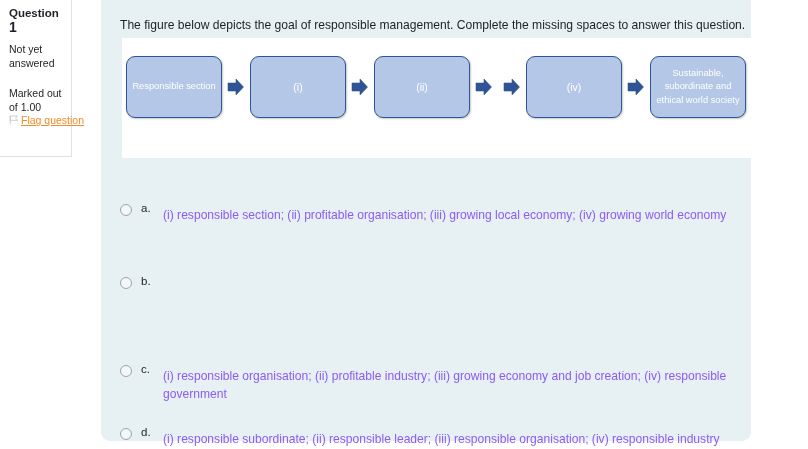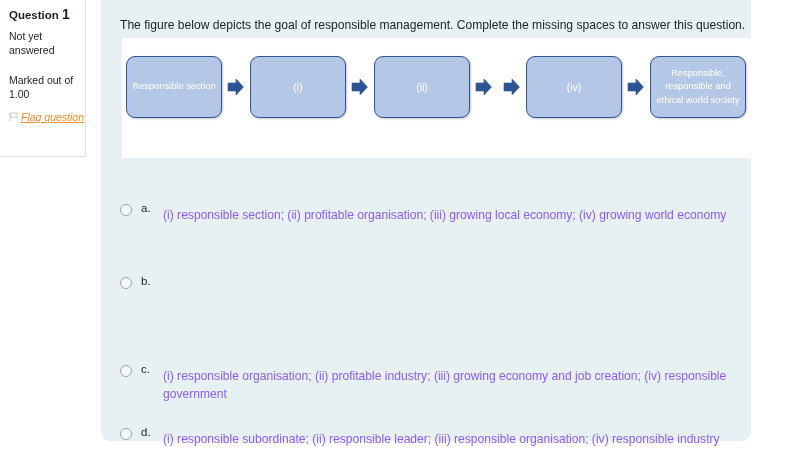--- a/index.html
+++ b/index.html
@@ -19,21 +19,21 @@
     position: relative;
     width: 808px;
     height: 449px;
   }
 
   
   .qinfo {
     position: absolute;
     left: 0;
     top: 0;
-    width: 86px;
+    width: 72px;
     height: 157px;
     background: #ffffff;
     border: 1px solid #dee2e6;
     border-left: none;
     border-top: none;
     box-sizing: border-box;
     padding: 7px 8px 6px 9px;
   }
   .qinfo-title {
     font-size: 11.5px;
@@ -49,39 +49,37 @@
   .qinfo-state {
     font-size: 10.5px;
     line-height: 1.32;
     color: #1d2125;
     margin-bottom: 16px;
   }
   .qinfo-grade {
     font-size: 10.5px;
     line-height: 1.32;
     color: #1d2125;
-    margin-bottom: 9px;
   }
   .qinfo-flag {
     font-size: 10.5px;
     line-height: 1.32;
     white-space: nowrap;
   }
   .flag-icon {
     display: inline-block;
     vertical-align: -1px;
     width: 10px;
     height: 10px;
     margin-right: 2px;
   }
   .flag-link {
     color: #f28c28;
     text-decoration: underline;
     cursor: pointer;
-    font-style: italic;
   }
 
   
   .qpanel {
     position: absolute;
     left: 101px;
     top: 0;
     width: 650px;
     height: 441px;
     background: #e7f0f2;
@@ -251,21 +249,21 @@
           </svg>
         </div>
 
         <div class="flow-box blank">(iv)</div>
         <div class="arrow">
           <svg width="18" height="20" viewBox="0 0 18 20">
             <path d="M1 6 L9 6 L9 2 L16.5 10 L9 18 L9 14 L1 14 Z" fill="#2f5496" stroke="#2f5496" stroke-width="0.6" stroke-linejoin="round"></path>
           </svg>
         </div>
 
-        <div class="flow-box">Responsible, responsible and ethical world society</div>
+        <div class="flow-box">Sustainable, subordinate and ethical world society</div>
 
       </div>
     </div>
 
     <div class="answers">
 
       <div class="answer answer-a">
         <span class="radio"></span>
         <span class="answer-letter">a.</span>
         <span class="answer-text">(i) responsible section; (ii) profitable organisation; (iii) growing local economy; (iv) growing world economy</span>

